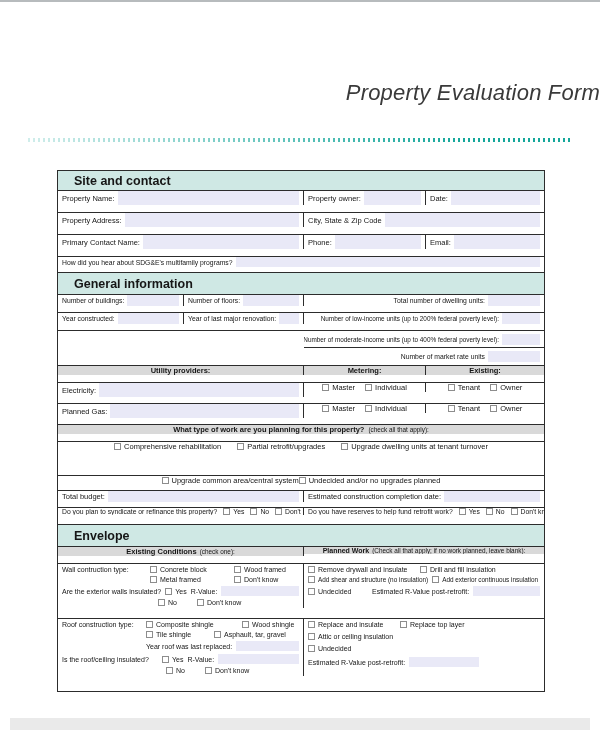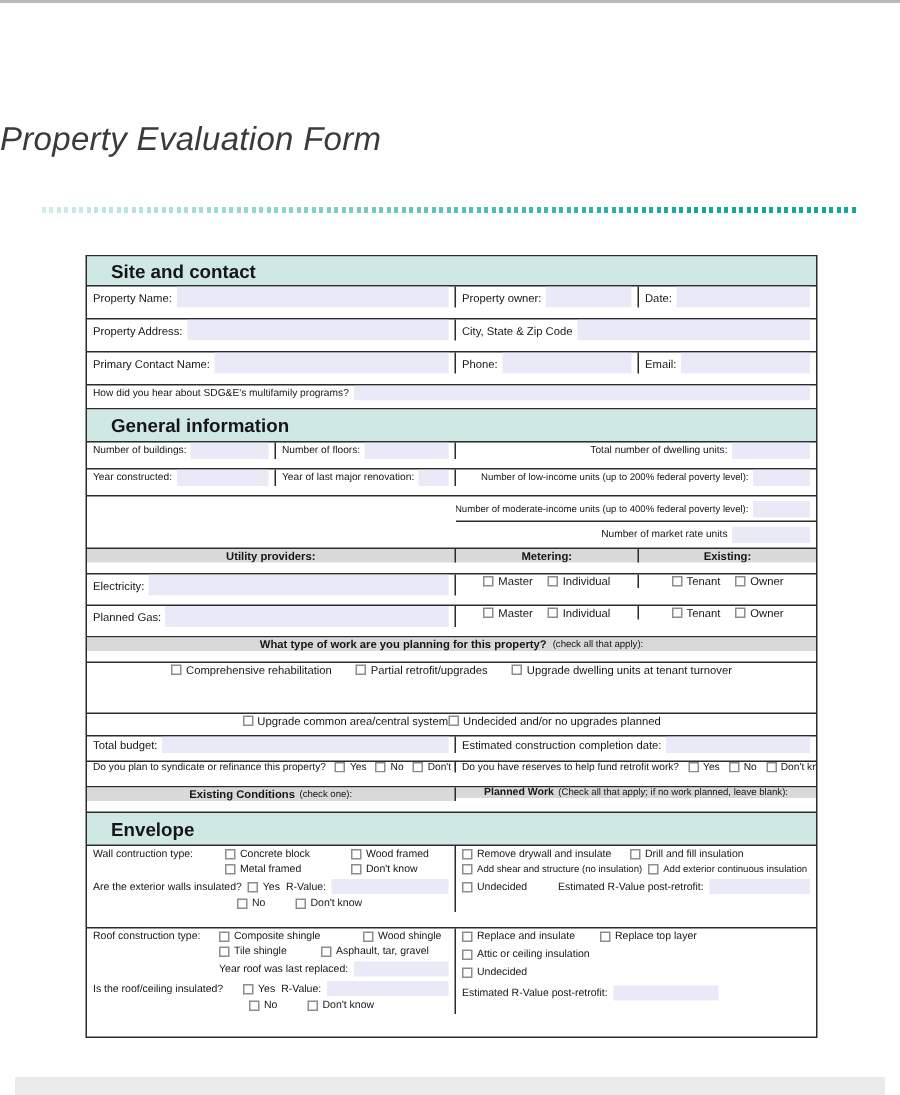--- a/index.html
+++ b/index.html
@@ -2,21 +2,21 @@
 <html><head>
 <meta charset="utf-8">
 <style>
   :root{
     --bd:#2c2c2c; --teal-bg:#cfe8e4; --gray-bg:#d9d9d9; --fld:#e9e9f7; --ink:#161616;
   }
   *{margin:0;padding:0;box-sizing:border-box;}
   html,body{width:600px;height:730px;}
   body{background:#fff;font-family:"Liberation Sans",sans-serif;color:var(--ink);position:relative;overflow:hidden;}
   .top-line{position:absolute;top:0;left:0;width:600px;height:2px;background:#b7bbbd;}
-  .title{position:absolute;top:80px;left:0;width:600px;text-align:left;
+  .title{position:absolute;top:80px;left:0;width:600px;text-align:right;
     font-style:italic;font-weight:400;font-size:22px;color:#3a3a3a;letter-spacing:.2px;}
   .dotted{position:absolute;top:138px;left:28px;width:544px;height:4px;
     background:
       linear-gradient(90deg, rgba(255,255,255,.8), rgba(255,255,255,0) 80%),
       repeating-linear-gradient(90deg,#14a79b 0,#14a79b 2.5px,transparent 2.5px,transparent 5px);}
   .form{position:absolute;top:170px;left:57px;width:488px;border:1px solid var(--bd);background:#fff;}
   .r{display:flex;border-bottom:1px solid var(--bd);align-items:flex-start;}
   .r:last-child{border-bottom:none;}
   .c{display:flex;align-items:center;gap:3px;padding:0 4px;border-right:1px solid var(--bd);
      font-size:7.5px;overflow:hidden;white-space:nowrap;}
@@ -289,35 +289,35 @@
             <span class="cb"></span>
             <span>No</span>
           </span>
         <span class="opt">
             <span class="cb"></span>
             <span>Don't know</span>
           </span>
       </div>
     </div>
 
+    <div class="r sec" style="height:22px">
+      <span>Envelope</span>
+    </div>
+
     <div class="r" style="height:17px">
       <div class="c gh" style="width:246px;gap:3px">
         <span>Existing Conditions</span>
         <span class="xs note">(check one):</span>
       </div>
       <div class="c gh xs" style="width:240px;gap:3px">
         <span style="font-size:7px">Planned Work</span>
         <span class="note">(Check all that apply; if no work planned, leave blank):</span>
       </div>
     </div>
 
-    <div class="r sec" style="height:22px">
-      <span>Envelope</span>
-    </div>
-
     <div class="r" style="height:55px">
       <div class="ec" style="width:246px">
         <div class="ln">
           <span class="lab" style="width:84px">Wall contruction type:</span>
           <span class="opt" style="width:80px">
               <span class="cb"></span>
               <span>Concrete block</span>
             </span>
           <span class="opt">
               <span class="cb"></span>

